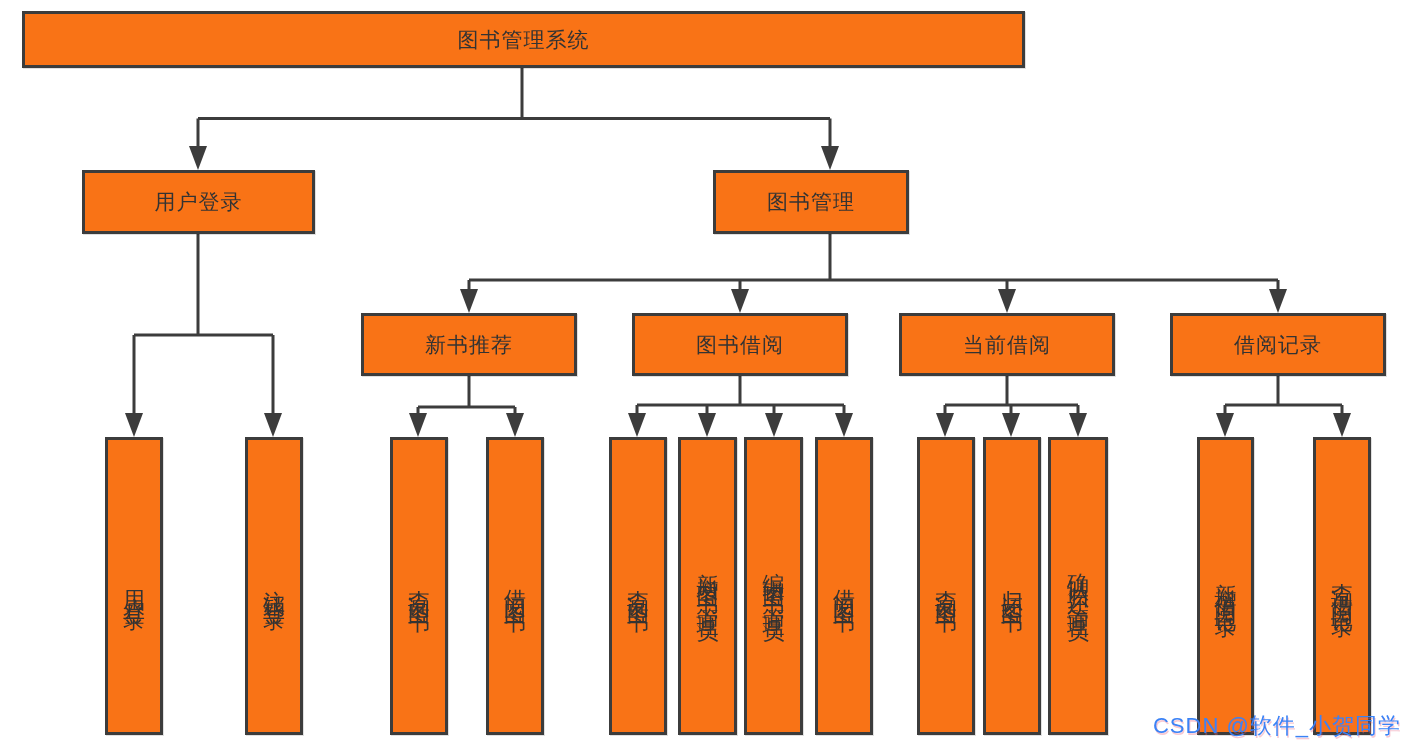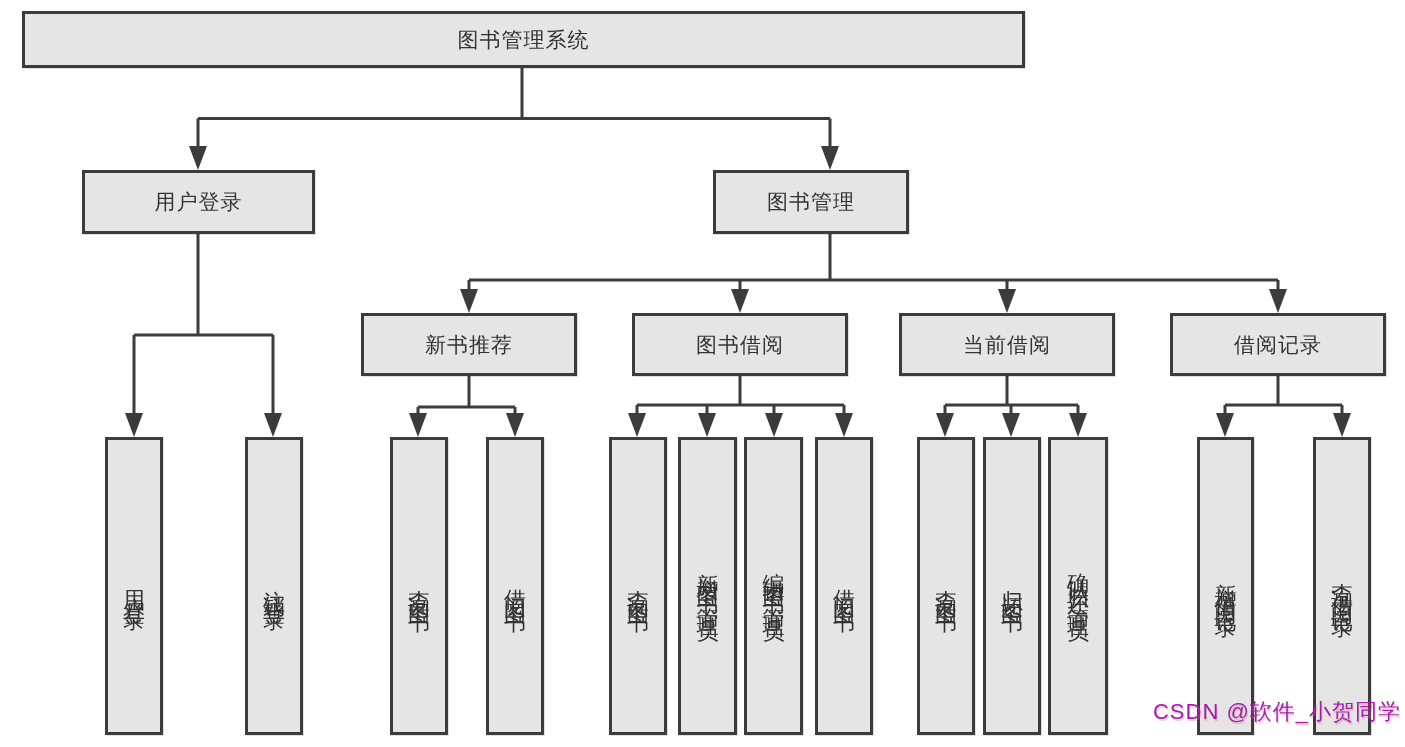--- a/index.html
+++ b/index.html
@@ -3,33 +3,33 @@
 <meta charset="utf-8">
 <style>
   html,body{margin:0;padding:0;background:#fff;}
   #stage{
     position:relative;width:1405px;height:747px;background:#ffffff;
     font-family:"Liberation Sans","DejaVu Sans",sans-serif;color:#333333;
     overflow:hidden;
   }
   #connectors{position:absolute;left:0;top:0;width:1405px;height:747px;}
   .node{
-    position:absolute;background:#e5e5e5;border:3px solid #3c3c3c;
+    position:absolute;background:#f97316;border:3px solid #3c3c3c;
     box-sizing:border-box;display:flex;align-items:center;justify-content:center;
     box-shadow:1px 1px 0 rgba(0,0,0,0.12);
   }
   .h{font-size:21px;letter-spacing:1px;white-space:nowrap;}
   .v{
     writing-mode:vertical-rl;text-orientation:mixed;
     font-size:22px;letter-spacing:7px;line-height:1;
   }
   .v span{display:block;}
   #watermark{
-    position:absolute;right:4px;bottom:20px;
-    font-size:22px;letter-spacing:1px;color:#a21caf;
+    position:absolute;right:4px;bottom:6px;
+    font-size:22px;letter-spacing:1px;color:#3b82f6;
     text-shadow:1px 2px 0 rgba(232,96,126,0.35);
     white-space:nowrap;
   }
 </style>
 </head>
 <body>
 
 <div id="stage">
 
   <svg id="connectors" viewBox="0 0 1405 747" xmlns="http://www.w3.org/2000/svg">

